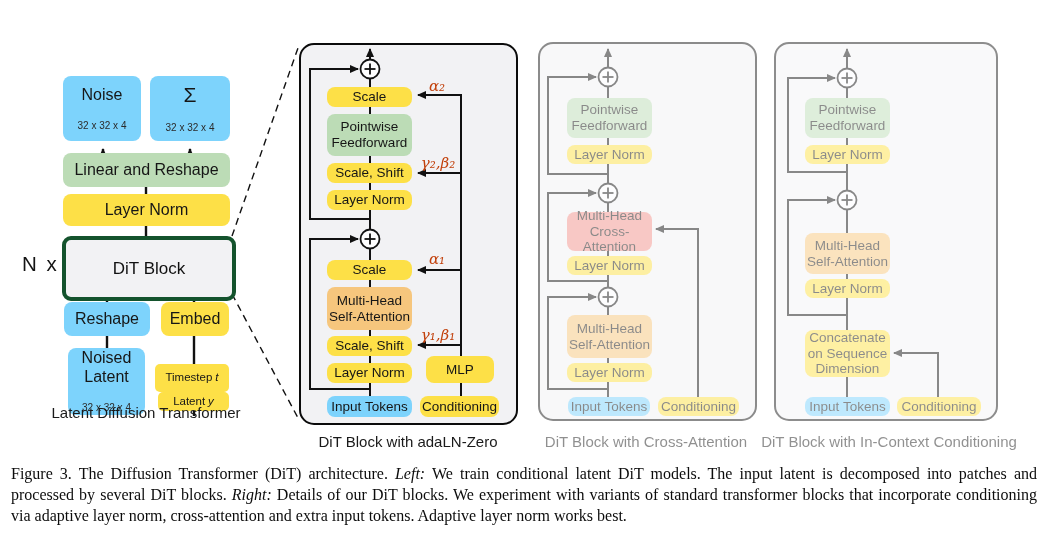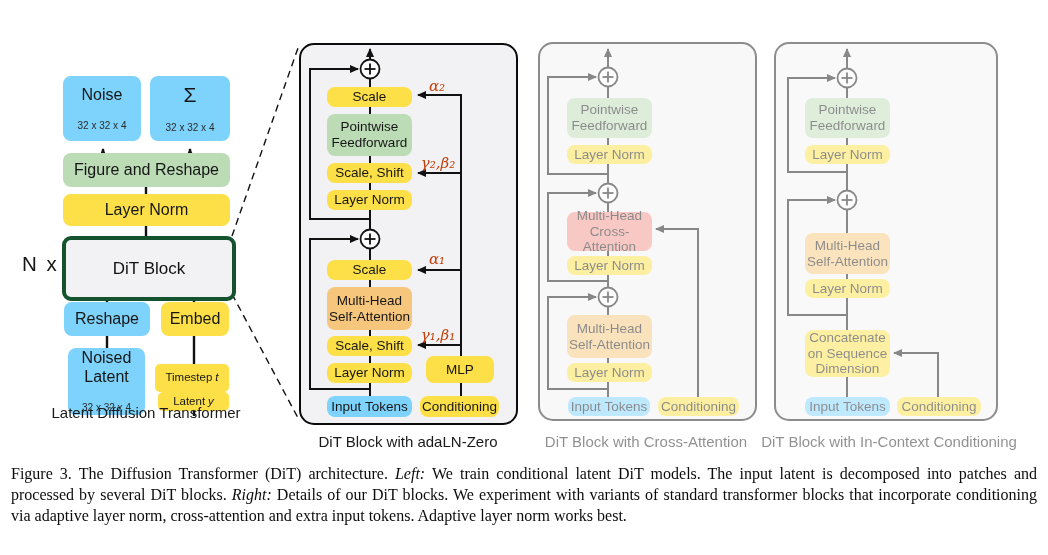--- a/index.html
+++ b/index.html
@@ -88,21 +88,21 @@
   </svg>
 
   <div class="box gray f16" style="left:63px;top:76px;width:78px;height:65px;">
     <span>Noise</span>
     <span class="dim">32 x 32 x 4</span>
   </div>
   <div class="box gray" style="left:150px;top:76px;width:80px;height:65px;">
     <span class="sigma">Σ</span>
     <span class="dim">32 x 32 x 4</span>
   </div>
-  <div class="box green f16" style="left:63px;top:153px;width:167px;height:34px;">Figure and Reshape</div>
+  <div class="box green f16" style="left:63px;top:153px;width:167px;height:34px;">Linear and Reshape</div>
   <div class="box blue f16" style="left:63px;top:194px;width:167px;height:32px;">Layer Norm</div>
   <div class="ditblock" style="left:62px;top:236px;width:166px;height:57px;">DiT Block</div>
   <div class="nx" style="left:22px;top:252px;">N x</div>
   <div class="box gray f16" style="left:64px;top:302px;width:86px;height:34px;">Reshape</div>
   <div class="box blue f16" style="left:161px;top:302px;width:68px;height:34px;">Embed</div>
   <div class="box gray f16" style="left:68px;top:348px;width:77px;height:67px;">
     <span>Noised
 Latent</span>
     <span class="dim">32 x 32 x 4</span>
   </div>

